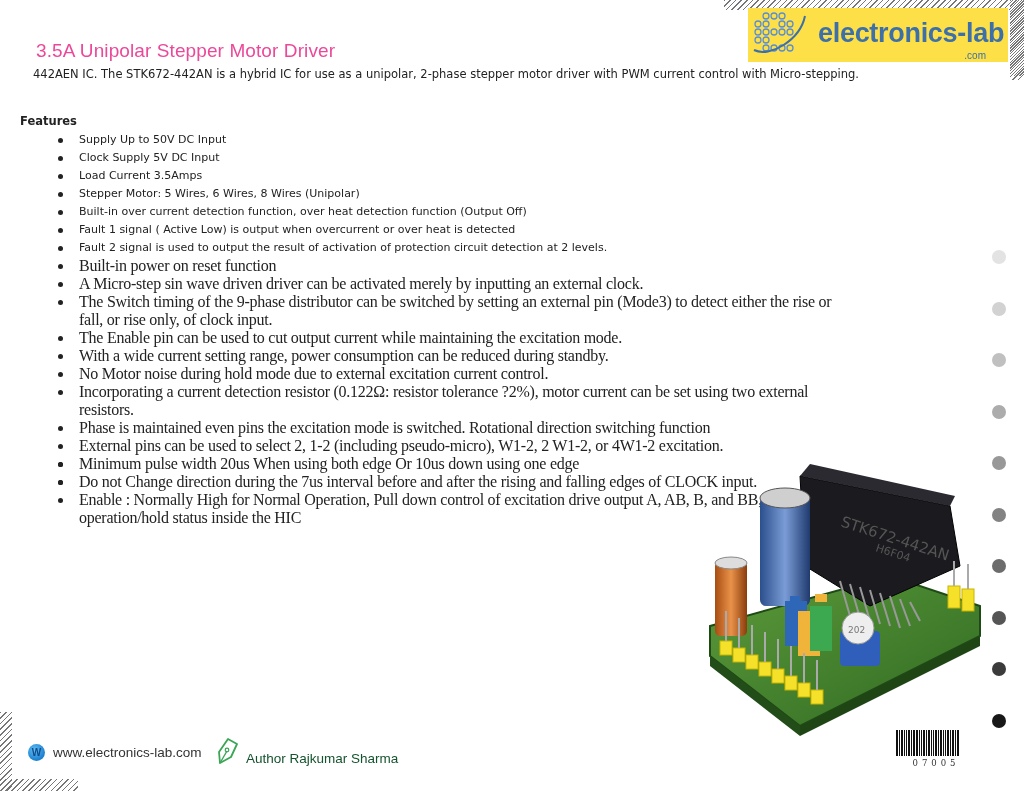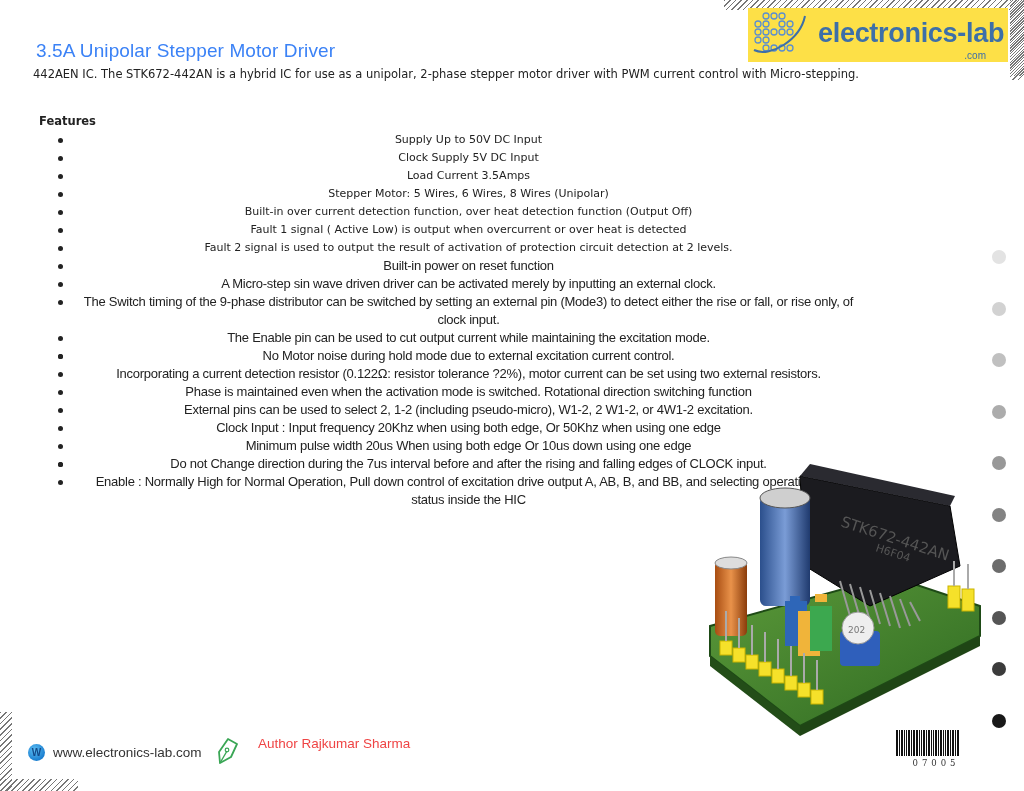--- a/index.html
+++ b/index.html
@@ -36,52 +36,52 @@
   .logo-text {
     position: absolute; left: 70px; top: 10px;
     font-family: "Liberation Sans", sans-serif; font-weight: bold;
     font-size: 27px; color: #3d6fa8; letter-spacing: -0.3px;
   }
   .logo-com {
     position: absolute; right: 22px; top: 42px; font-size: 10px; color: #3d6fa8;
   }
   .title {
     position: absolute; left: 36px; top: 40px;
-    font-size: 19px; color: #3b82f6; letter-spacing: 0.1px;
+    font-size: 19px; color: #ec4899; letter-spacing: 0.1px;
   }
   .intro {
     position: absolute; left: 33px; top: 64px; width: 850px;
     font-family: "DejaVu Sans", sans-serif; font-size: 11.5px; line-height: 21px; color: #222;
   }
   .features-heading {
-    position: absolute; left: 39px; top: 114px;
+    position: absolute; left: 20px; top: 114px;
     font-family: "DejaVu Sans", sans-serif; font-weight: bold; font-size: 11.5px; color: #222;
   }
   .features {
     position: absolute; left: 58px; top: 131px; width: 800px;
     list-style: none; margin: 0; padding: 0;
-    font-family: "DejaVu Sans", sans-serif; font-size: 11px; line-height: 18px; color: #222; text-align: center;
+    font-family: "DejaVu Sans", sans-serif; font-size: 11px; line-height: 18px; color: #222;
   }
   .features li { position: relative; padding-left: 21px; }
   .features li .bullet {
     position: absolute; left: 0; top: 7px; width: 5px; height: 5px; border-radius: 50%; background: #222;
   }
-  .features li.narrow { font-family: Liberation Sans, sans-serif; font-size: 13px; letter-spacing: -0.25px; }
+  .features li.narrow { font-family: Liberation Serif, serif; font-size: 16px; letter-spacing: -0.25px; }
   .dots { position: absolute; left: 992px; top: 250px; width: 16px; }
   .dots .dot { width: 14px; height: 14px; border-radius: 50%; margin-bottom: 37.5px; }
   .photo {
     position: absolute; left: 690px; top: 456px; width: 300px; height: 280px;
   }
   .footer-url {
     position: absolute; left: 28px; top: 744px; display: flex; align-items: center; gap: 8px;
     font-size: 13.5px; color: #333;
   }
   .footer-author {
-    position: absolute; left: 216px; top: 736px; display: flex; align-items: flex-start; gap: 18px;
-    font-size: 13.5px; color: #ef4444;
+    position: absolute; left: 216px; top: 736px; display: flex; align-items: flex-end; gap: 6px;
+    font-size: 13.5px; color: #14532d;
   }
   .w-icon {
     width: 17px; height: 17px; border-radius: 50%;
     background: radial-gradient(circle at 40% 35%, #5fc0f5, #1b7fd0 70%);
     color: #124a8a; font-size: 10px; font-weight: bold;
     display: flex; align-items: center; justify-content: center;
   }
   .barcode { position: absolute; left: 896px; top: 730px; width: 80px; }
   .barcode-bars { height: 26px; display: flex; gap: 1px; }
   .barcode-bars span { background: #111; display: block; height: 100%; }
@@ -138,26 +138,26 @@
   <li><span class="bullet"></span><span>Clock Supply 5V DC Input</span></li>
   <li><span class="bullet"></span><span>Load Current 3.5Amps</span></li>
   <li><span class="bullet"></span><span>Stepper Motor: 5 Wires, 6 Wires, 8 Wires (Unipolar)</span></li>
   <li><span class="bullet"></span><span>Built-in over current detection function, over heat detection function (Output Off)</span></li>
   <li><span class="bullet"></span><span>Fault 1 signal ( Active Low) is output when overcurrent or over heat is detected</span></li>
   <li><span class="bullet"></span><span>Fault 2 signal is used to output the result of activation of protection circuit detection at 2 levels.</span></li>
   <li class="narrow"><span class="bullet"></span><span>Built-in power on reset function</span></li>
   <li class="narrow"><span class="bullet"></span><span>A Micro-step sin wave driven driver can be activated merely by inputting an external clock.</span></li>
   <li class="narrow"><span class="bullet"></span><span>The Switch timing of the 9-phase distributor can be switched by setting an external pin (Mode3) to detect either the rise or fall, or rise only, of clock input.</span></li>
   <li class="narrow"><span class="bullet"></span><span>The Enable pin can be used to cut output current while maintaining the excitation mode.</span></li>
-  <li class="narrow"><span class="bullet"></span></li>
+  <li class="narrow"><span class="bullet"></span><span>With a wide current setting range, power consumption can be reduced during standby.</span></li>
   <li class="narrow"><span class="bullet"></span><span>No Motor noise during hold mode due to external excitation current control.</span></li>
   <li class="narrow"><span class="bullet"></span><span>Incorporating a current detection resistor (0.122Ω: resistor tolerance ?2%), motor current can be set using two external resistors.</span></li>
-  <li class="narrow"><span class="bullet"></span><span>Phase is maintained even when the activation mode is switched. Rotational direction switching function</span></li>
+  <li class="narrow"><span class="bullet"></span><span>Phase is maintained even pins the excitation mode is switched. Rotational direction switching function</span></li>
   <li class="narrow"><span class="bullet"></span><span>External pins can be used to select 2, 1-2 (including pseudo-micro), W1-2, 2 W1-2, or 4W1-2 excitation.</span></li>
-  <li class="narrow"><span class="bullet"></span><span>Clock Input : Input frequency 20Khz when using both edge, Or 50Khz when using one edge</span></li>
+  <li class="narrow"><span class="bullet"></span></li>
   <li class="narrow"><span class="bullet"></span><span>Minimum pulse width 20us When using both edge Or 10us down using one edge</span></li>
   <li class="narrow"><span class="bullet"></span></li>
   <li class="narrow"><span class="bullet"></span><span>Do not Change direction during the 7us interval before and after the rising and falling edges of CLOCK input.</span></li>
   <li class="narrow"><span class="bullet"></span><span>Enable : Normally High for Normal Operation, Pull down  control of excitation drive output A, AB, B, and BB, and selecting operation/hold status inside the HIC</span></li>
 </ul>
 
 <svg class="photo" viewBox="0 0 300 280">
   <defs>
     <linearGradient id="pcb" x1="0" y1="0" x2="1" y2="1">
       <stop offset="0" stop-color="#5c9a3a"></stop>

